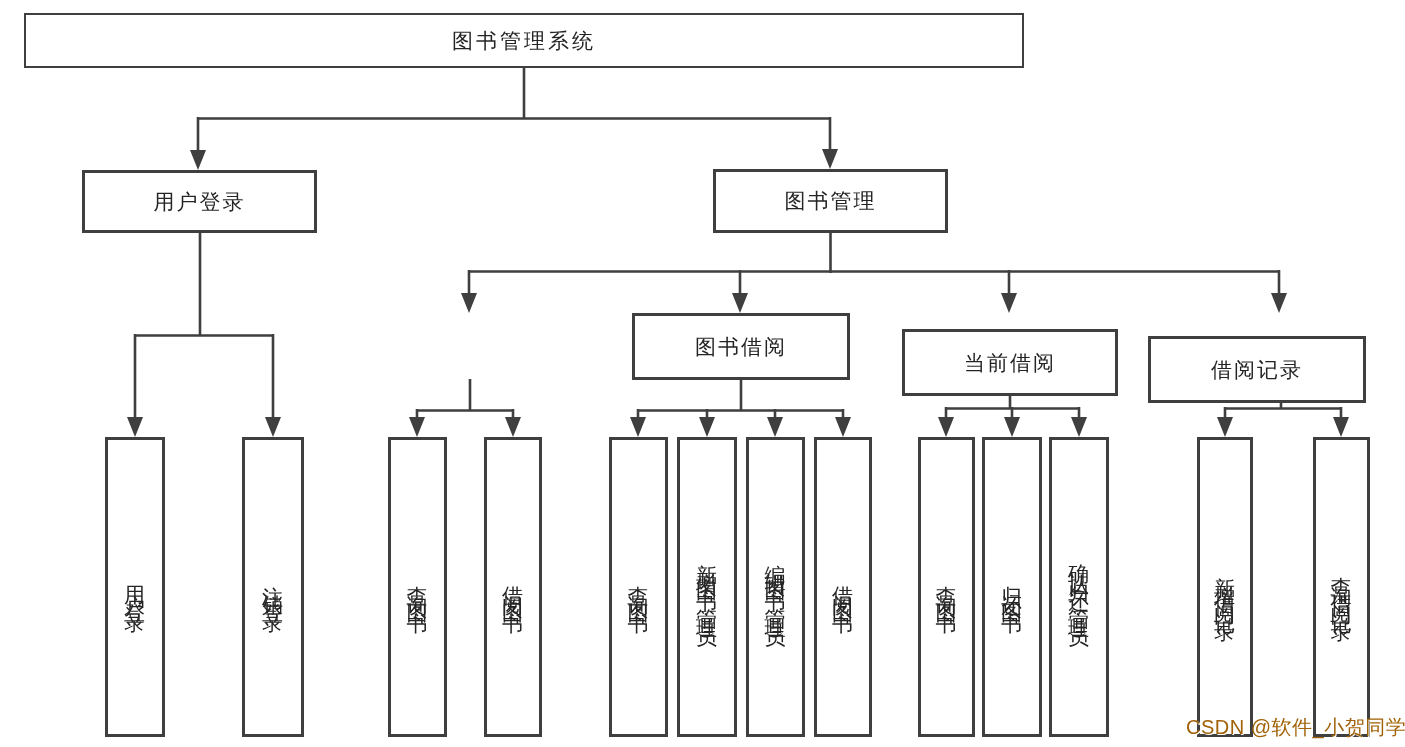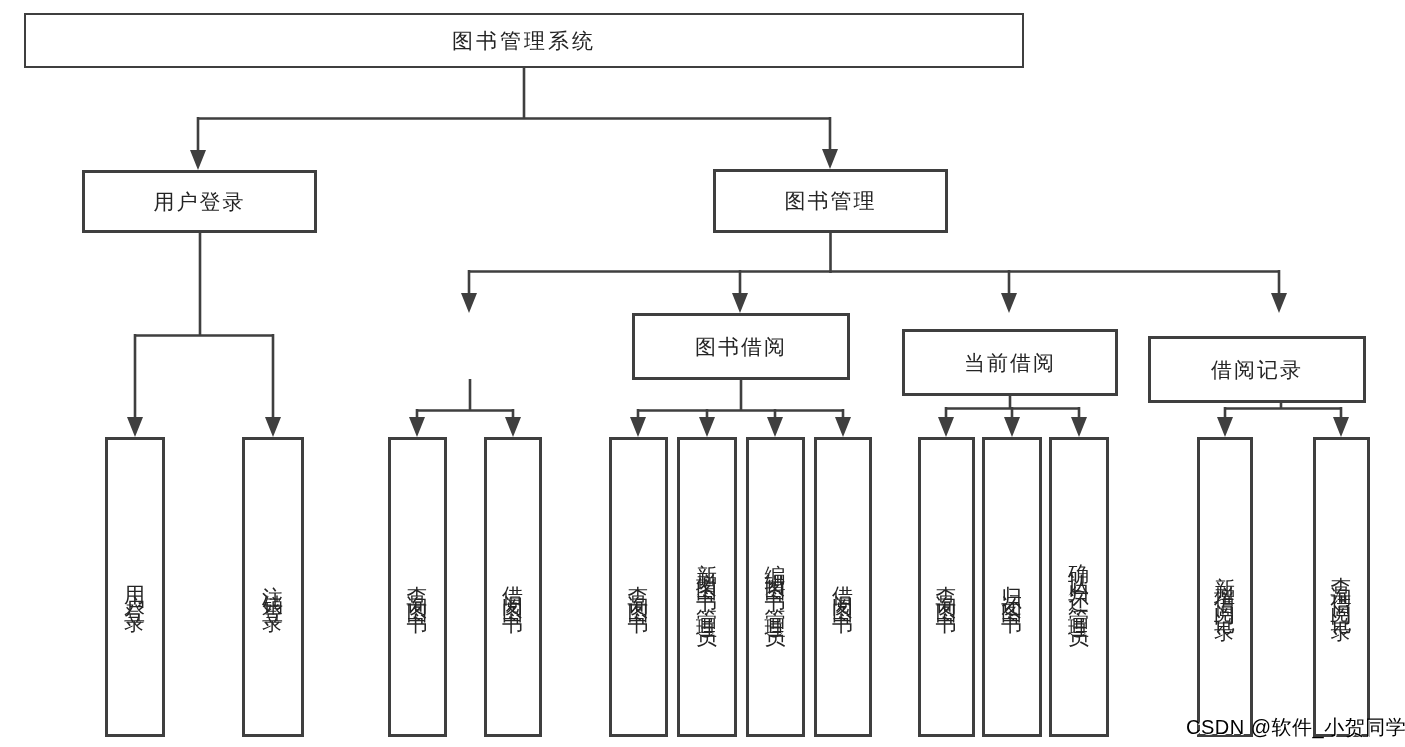--- a/index.html
+++ b/index.html
@@ -46,21 +46,21 @@
     font-size: 21px;
     color: #242424;
   }
   #watermark {
     position: absolute;
     left: 1186px;
     top: 714px;
     width: 219px;
     font-size: 20px;
     letter-spacing: 0.5px;
-    color: #000000;
+    color: #a16207;
     text-shadow: 1px 1px 0 #ffffff;
     z-index: 5;
     white-space: nowrap;
   }
 </style>
 </head>
 <body>
 
 <div id="canvas">
 

